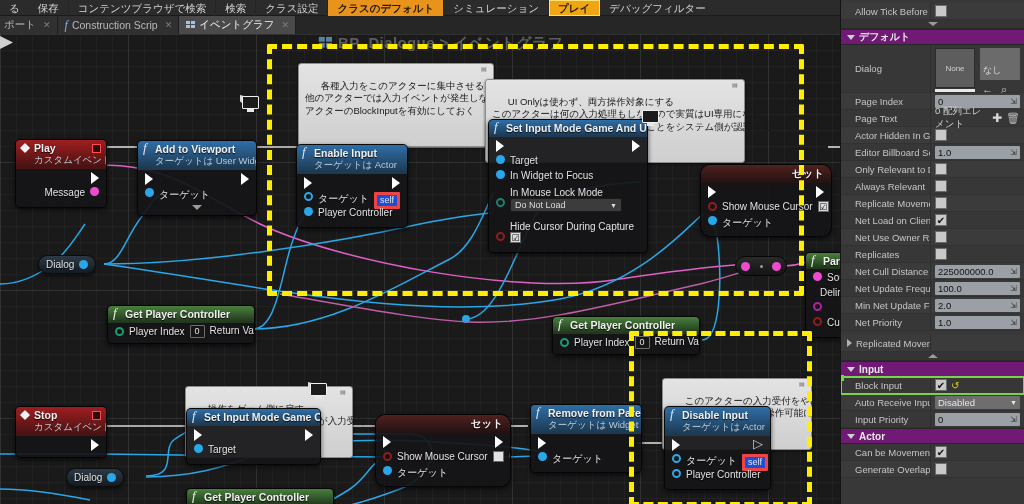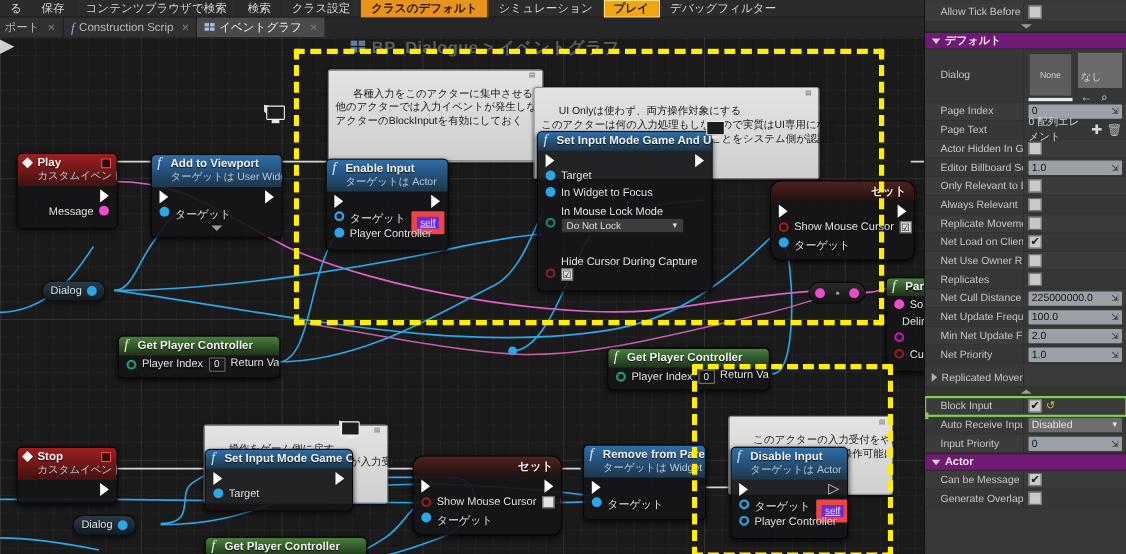--- a/index.html
+++ b/index.html
@@ -117,22 +117,22 @@
   }
   .pin { width: 9px; height: 9px; border-radius: 50%; flex: 0 0 auto; }
   .pin.obj-fill { background:#2aa7e8; }
   .pin.obj-hollow { background: transparent; border: 2px solid #2aa7e8; }
   .pin.bool-hollow { background: transparent; border: 2px solid #8c1e1e; }
   .pin.int-hollow { background: transparent; border: 2px solid #1e9b6e; }
   .pin.enum-hollow { background: transparent; border: 2px solid #1e7f6e; }
   .pin.str-fill { background:#ef4bd0; }
   .pin.str-hollow { background: transparent; border: 2px solid #b21ea0; }
 
-  .selfbox { font-size:9px; color:#e4e4e4; border:5px solid #ef4444;
-             background:#6d28d9; padding:0 3px; line-height:11px; border-radius:1px;text-decoration:underline; }
+  .selfbox { font-size:9px; color:#e4e4e4; border:3px solid #ef4444;
+             background:#1d4ed8; padding:0 3px; line-height:11px; border-radius:1px; }
   .numbox { font-size:9px; color:#e4e4e4; border:1px solid #6d6d6d;
             background:#161616; padding:0 4px; line-height:11px; border-radius:1px; }
   .chk { width:11px; height:11px; background:#dcdcdc; border:1px solid #666;
          color:#111; font-size:9px; line-height:10px; text-align:center; }
   .chk.off { background:#e2e2e2; color:transparent; }
   .combo { background:#3c3c3c; border:1px solid #1b1b1b; color:#ddd;
            font-size:9px; padding:1px 4px; width:112px; display:flex;
            justify-content:space-between; align-items:center; border-radius:2px; }
   .sublabel { font-size:10px; color:#e2e2e2; padding:0 7px 0 21px; }
   .chevron-dn { width:0;height:0;border-left:5px solid transparent;
@@ -449,25 +449,25 @@
           <span class="plabel">Target</span>
         </div>
         <div class="prow">
           <span class="pin obj-fill"></span>
           <span class="plabel">In Widget to Focus</span>
         </div>
         <div class="sublabel" style="margin-top:2px;">In Mouse Lock Mode</div>
         <div class="prow" style="height:17px;">
           <span class="pin enum-hollow"></span>
           <span class="combo">
-            <span>Do Not Lock</span>
+            <span>Do Not Load</span>
             <span style="font-size:7px;">▼</span>
           </span>
         </div>
-        <div class="sublabel" style="margin-top:18px;">Hide Cursor During Capture</div>
+        <div class="sublabel" style="margin-top:6px;">Hide Cursor During Capture</div>
         <div class="prow">
           <span class="pin bool-hollow"></span>
           <span class="chk">☑</span>
         </div>
       </div>
     </div>
 
     <div class="node" style="left:700px; top:130px; width:132px; border-radius:10px;">
       <div class="nhead setnode">
         <div class="t1">セット</div>
@@ -840,20 +840,24 @@
       <div class="dlabel" style="padding-left:6px;display:flex;align-items:center;gap:4px;">
         <span class="tri r"></span>
         <span>Replicated Moveme</span>
       </div>
       <div class="dval"></div>
     </div>
     <div class="collapser">
       <span class="caret-sm up"></span>
     </div>
 
+    <div class="dsection">
+      <span class="tri"></span>
+      <span>Input</span>
+    </div>
     <div class="dprop greenrow">
       <div class="dlabel">Block Input</div>
       <div class="dval">
         <span class="dcheck">✔</span>
         <span class="reset-arrow">↺</span>
       </div>
     </div>
     <div class="dprop">
       <div class="dlabel">Auto Receive Input</div>
       <div class="dval">
@@ -871,21 +875,21 @@
           <span class="spinner">⇲</span>
         </span>
       </div>
     </div>
 
     <div class="dsection">
       <span class="tri"></span>
       <span>Actor</span>
     </div>
     <div class="dprop">
-      <div class="dlabel">Can be Message</div>
+      <div class="dlabel">Can be Movemen</div>
       <div class="dval">
         <span class="dcheck">✔</span>
       </div>
     </div>
     <div class="dprop">
       <div class="dlabel">Generate Overlap Ev</div>
       <div class="dval">
         <span class="dcheck off">✔</span>
       </div>
     </div>

